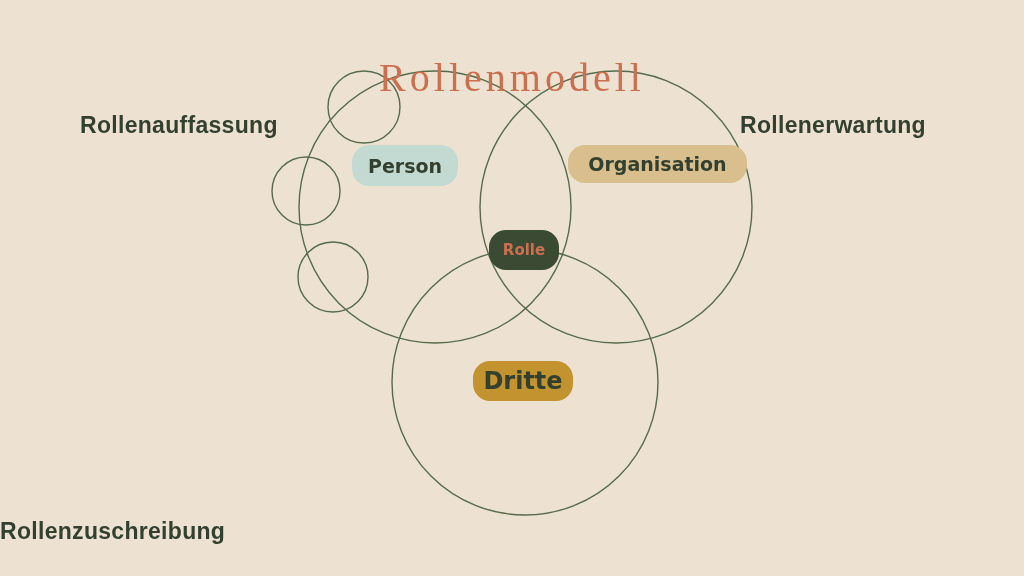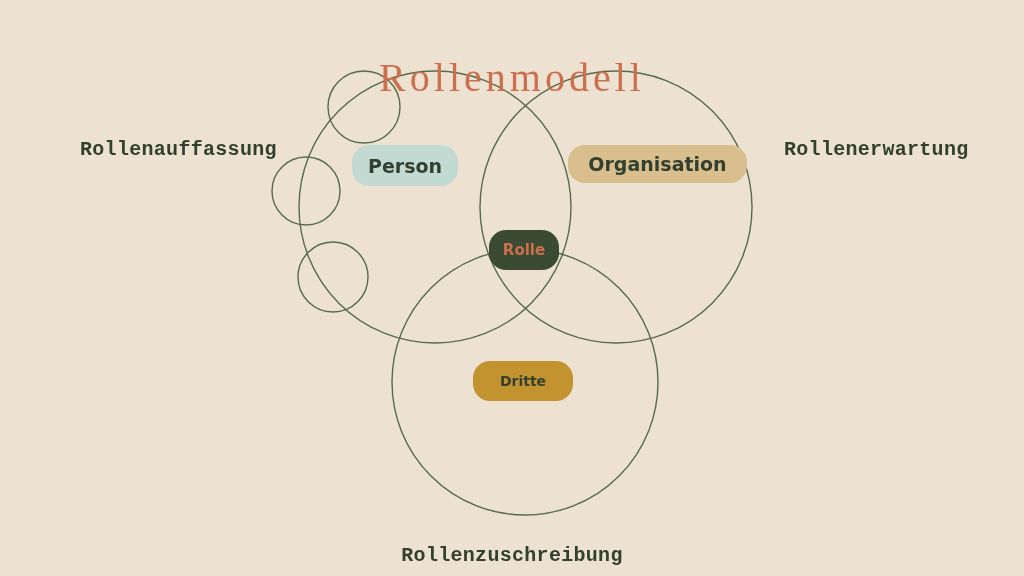--- a/index.html
+++ b/index.html
@@ -36,31 +36,30 @@
     font-size: 40px;
     font-weight: 400;
     letter-spacing: 4px;
     color: #CC6F4E;
     white-space: nowrap;
     margin-top: 44px;
   }
 
   .outer-label {
     position: absolute;
-    font-family: Liberation Mono, monospace;
-    font-size: 20px;
+    font-family: Liberation Sans, sans-serif;
+    font-size: 23px;
     font-weight: bold;
     color: #334030;
     letter-spacing: 0.3px;
     white-space: nowrap;
-    margin-top: 26px;
   }
   .outer-label.left  { left: 80px;  top: 112px; }
-  .outer-label.right { left: 784px; top: 112px; }
-  .outer-label.bottom{ left: 0;     top: 518px; width: 1024px; text-align: center; }
+  .outer-label.right { left: 740px; top: 112px; }
+  .outer-label.bottom{ left: 0;     top: 518px; width: 1024px; }
 
   .chip {
     position: absolute;
     display: flex;
     align-items: center;
     justify-content: center;
     font-family: "DejaVu Sans", sans-serif;
     font-weight: bold;
     white-space: nowrap;
     box-sizing: border-box;
@@ -85,21 +84,21 @@
     width: 70px; height: 40px;
     background: #3A4A33;
     color: #CC6F4E;
     font-size: 15px;
   }
   .chip-dritte {
     left: 473px; top: 361px;
     width: 100px; height: 40px;
     background: #C2932F;
     color: #334030;
-    font-size: 14px;
+    font-size: 24px;
   }
 </style>
 </head>
 <body>
 
 <div id="canvas">
 
   <svg id="diagram-svg" viewBox="0 0 1024 576">
     <g fill="none" stroke="#566B4B" stroke-width="1.4">
       <circle cx="435" cy="207" r="136"></circle>

